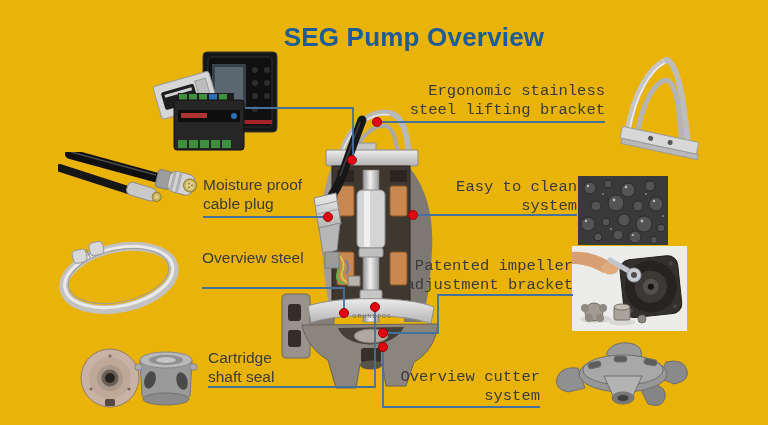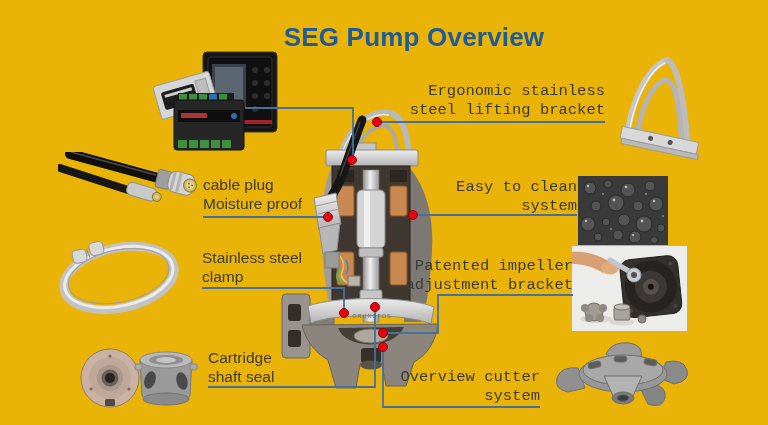--- a/index.html
+++ b/index.html
@@ -343,32 +343,31 @@
     <circle class="dot" cx="383" cy="347" r="4.5"></circle>
   </svg>
 
 
   <div class="label right" style="left:405px;top:82px;width:200px">
     <div class="ln">Ergonomic stainless</div>
     <div class="ln">steel lifting bracket</div>
   </div>
 
   <div class="label" style="left:203px;top:175px">
+    <div class="ln">Moisture proof</div>
     <div class="ln">cable plug</div>
-    <div class="ln">Moisture proof</div>
   </div>
 
   <div class="label right" style="left:377px;top:178px;width:200px">
     <div class="ln">Easy to clean</div>
     <div class="ln">system</div>
   </div>
 
   <div class="label" style="left:202px;top:248px">
-    <div class="ln">Stainless steel</div>
-    <div class="ln">clamp</div>
+    <div class="ln">Overview steel</div>
   </div>
 
   <div class="label right" style="left:373px;top:257px;width:200px">
     <div class="ln">Patented impeller</div>
     <div class="ln">adjustment bracket</div>
   </div>
 
   <div class="label" style="left:208px;top:348px">
     <div class="ln">Cartridge</div>
     <div class="ln">shaft seal</div>

